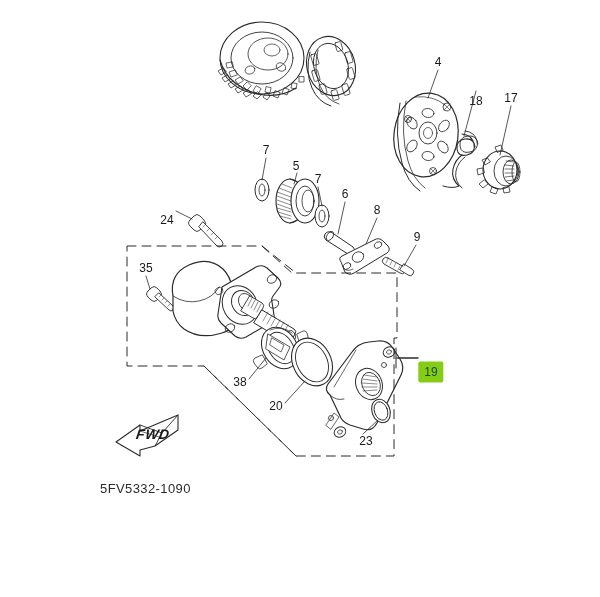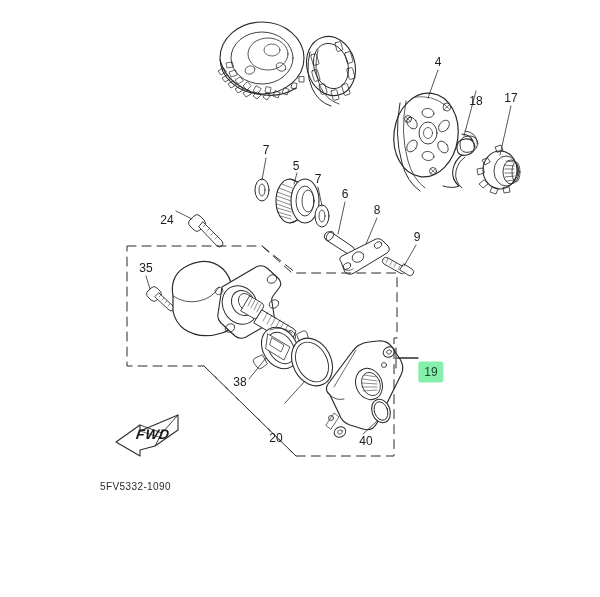--- a/index.html
+++ b/index.html
@@ -21,34 +21,34 @@
     position: absolute;
     left: 0;
     top: 0;
     width: 600px;
     height: 597px;
   }
   .part-no {
     position: absolute;
     left: 100px;
     top: 481px;
-    font-size: 10px;
+    font-size: 13px;
     letter-spacing: 0.4px;
     color: #2b2b2b;
     white-space: nowrap;
   }
   .callout-label {
     position: absolute;
     font-size: 12px;
     color: #1a1a1a;
     white-space: nowrap;
     transform: translate(-50%, -50%);
   }
   .callout-label.highlight {
-    background: #86efac;
+    background: #84cc16;
     padding: 3px 6px 4px 6px;
     border-radius: 2px;
     color: #1a4a2c;
   }
   .fwd-text {
     position: absolute;
     font-size: 14px;
     font-weight: bold;
     font-style: italic;
     color: #1a1a1a;
@@ -391,21 +391,21 @@
   <div class="callout-label" style="left:511px; top:98px;">17</div>
   <div class="callout-label" style="left:266px; top:150px;">7</div>
   <div class="callout-label" style="left:296px; top:166px;">5</div>
   <div class="callout-label" style="left:318px; top:179px;">7</div>
   <div class="callout-label" style="left:345px; top:194px;">6</div>
   <div class="callout-label" style="left:377px; top:210px;">8</div>
   <div class="callout-label" style="left:417px; top:237px;">9</div>
   <div class="callout-label" style="left:167px; top:220px;">24</div>
   <div class="callout-label" style="left:146px; top:268px;">35</div>
   <div class="callout-label" style="left:240px; top:382px;">38</div>
-  <div class="callout-label" style="left:276px; top:406px;margin-top:32px;">20</div>
-  <div class="callout-label" style="left:366px; top:441px;">40</div>
+  <div class="callout-label" style="left:276px; top:406px;">20</div>
+  <div class="callout-label" style="left:366px; top:441px;">23</div>
   <div class="callout-label highlight" style="left:431px; top:372px;">19</div>
 
   <div class="fwd-text" style="left:153px; top:434px;">FWD</div>
 
   <div class="part-no">5FV5332-1090</div>
 
 </div>
 
 </body></html>

